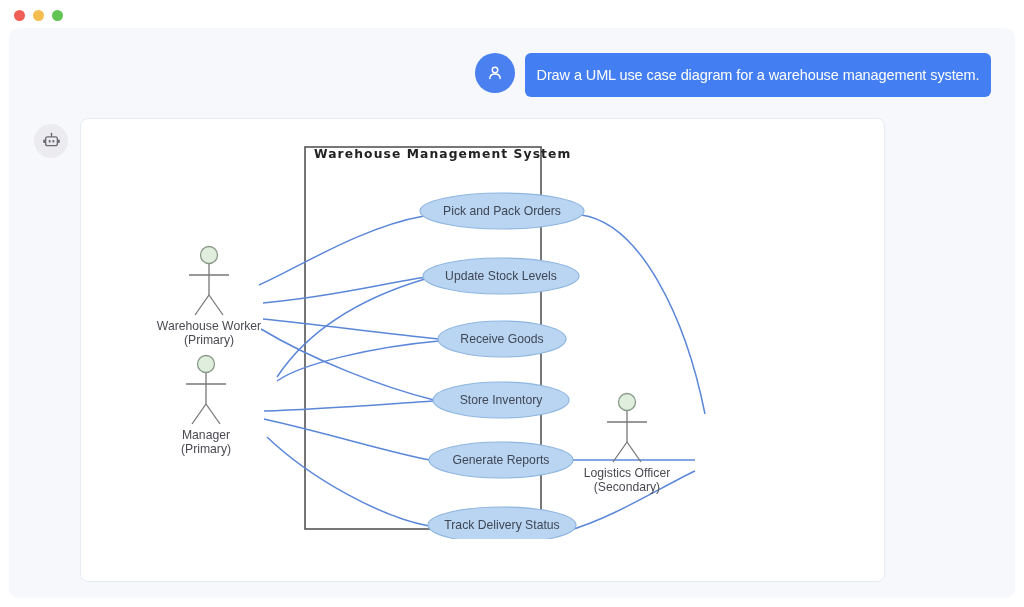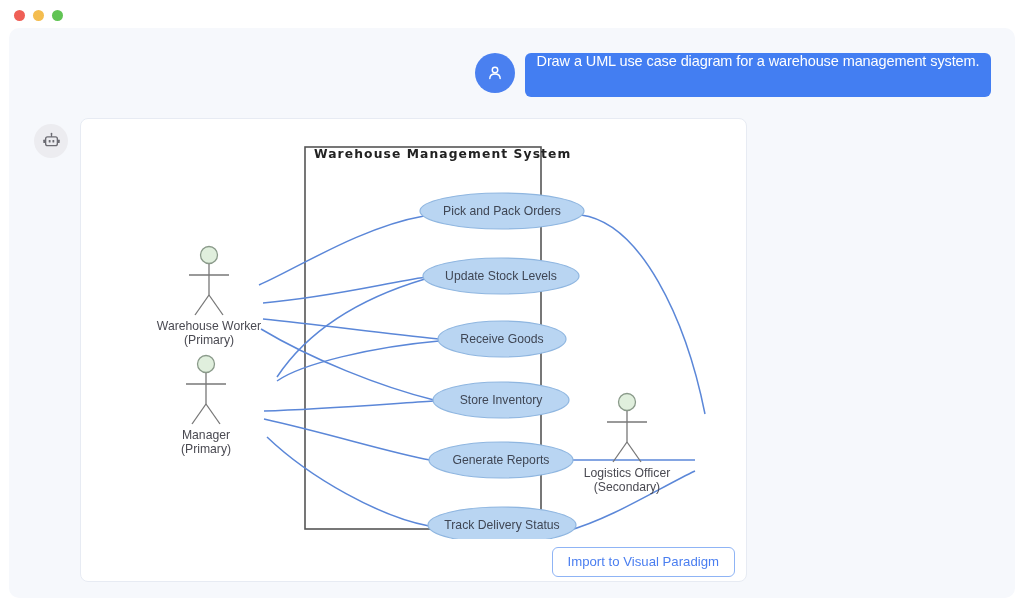--- a/index.html
+++ b/index.html
@@ -71,21 +71,21 @@
   }
   .user-bubble {
     position: absolute;
     left: 50px;
     top: 0px;
     width: 466px;
     height: 44px;
     background: #437ef2;
     border-radius: 6px;
     display: flex;
-    align-items: flex-start;
+    align-items: center;
     justify-content: center;
     box-sizing: border-box;
     padding: 0 14px;
   }
   .user-bubble span {
     color: #ffffff;
     font-size: 14.5px;
     letter-spacing: -0.1px;
     white-space: nowrap;
   }
@@ -99,21 +99,21 @@
     border-radius: 50%;
     background: #ececf0;
     display: flex;
     align-items: center;
     justify-content: center;
   }
   .answer-card {
     position: absolute;
     left: 71px;
     top: 90px;
-    width: 667px;
+    width: 805px;
     height: 464px;
     background: #ffffff;
     border: 1px solid #e7ebf3;
     border-radius: 8px;
     box-sizing: border-box;
   }
 
   
   .diagram {
     position: absolute;
@@ -297,18 +297,17 @@
             <line x1="546" y1="323" x2="532" y2="343" stroke="#777777" stroke-width="1.3"></line>
             <line x1="546" y1="323" x2="560" y2="343" stroke="#777777" stroke-width="1.3"></line>
             <text x="546" y="358" text-anchor="middle" class="actor-label">Logistics Officer</text>
             <text x="546" y="372" text-anchor="middle" class="actor-label">(Secondary)</text>
           </g>
 
         </svg>
       </div>
 
       <div class="card-actions">
-        <button class="btn">Import to Visual Paradigm</button>
       </div>
 
     </div>
   </div>
 </div>
 
 </body></html>

